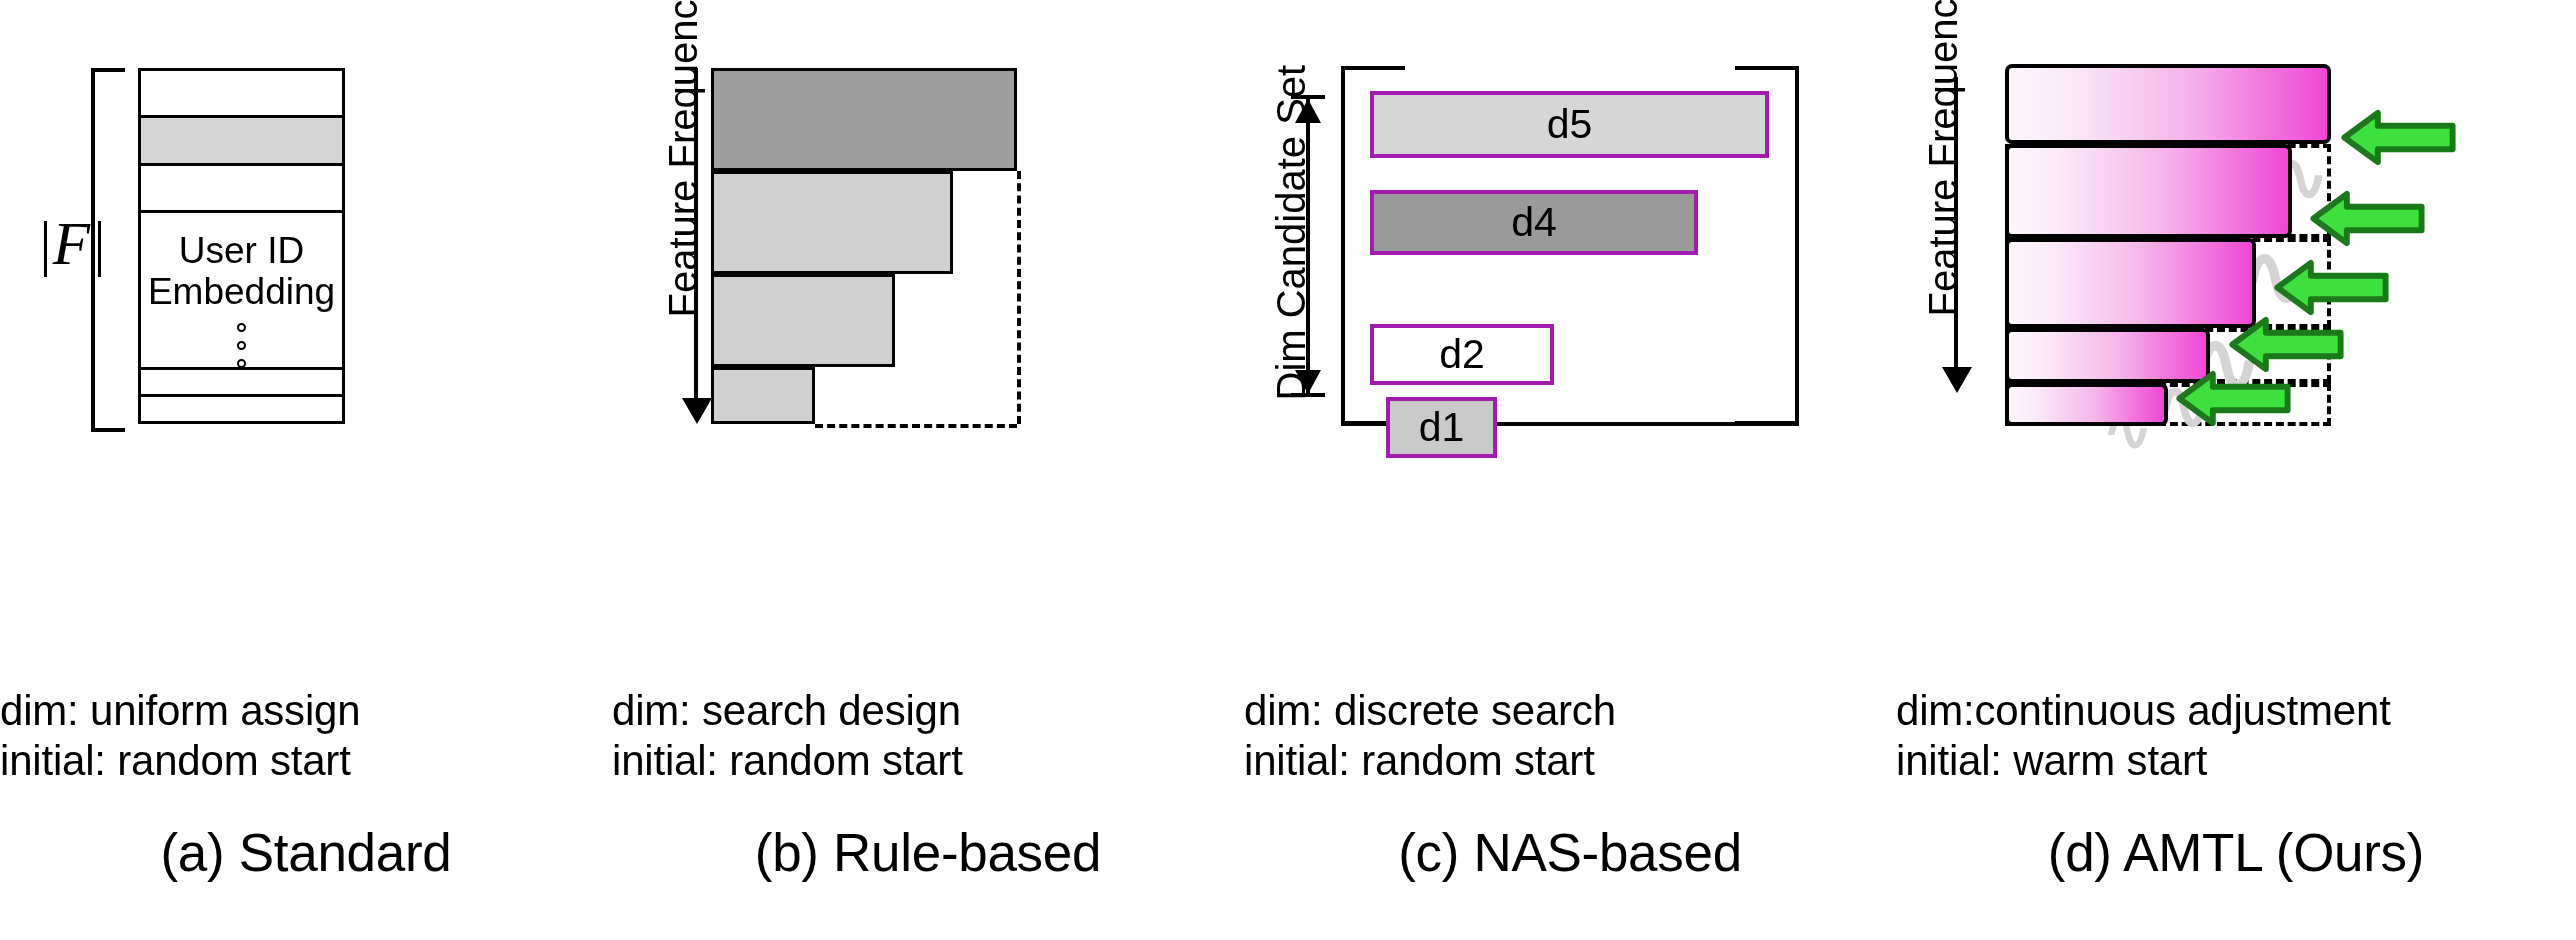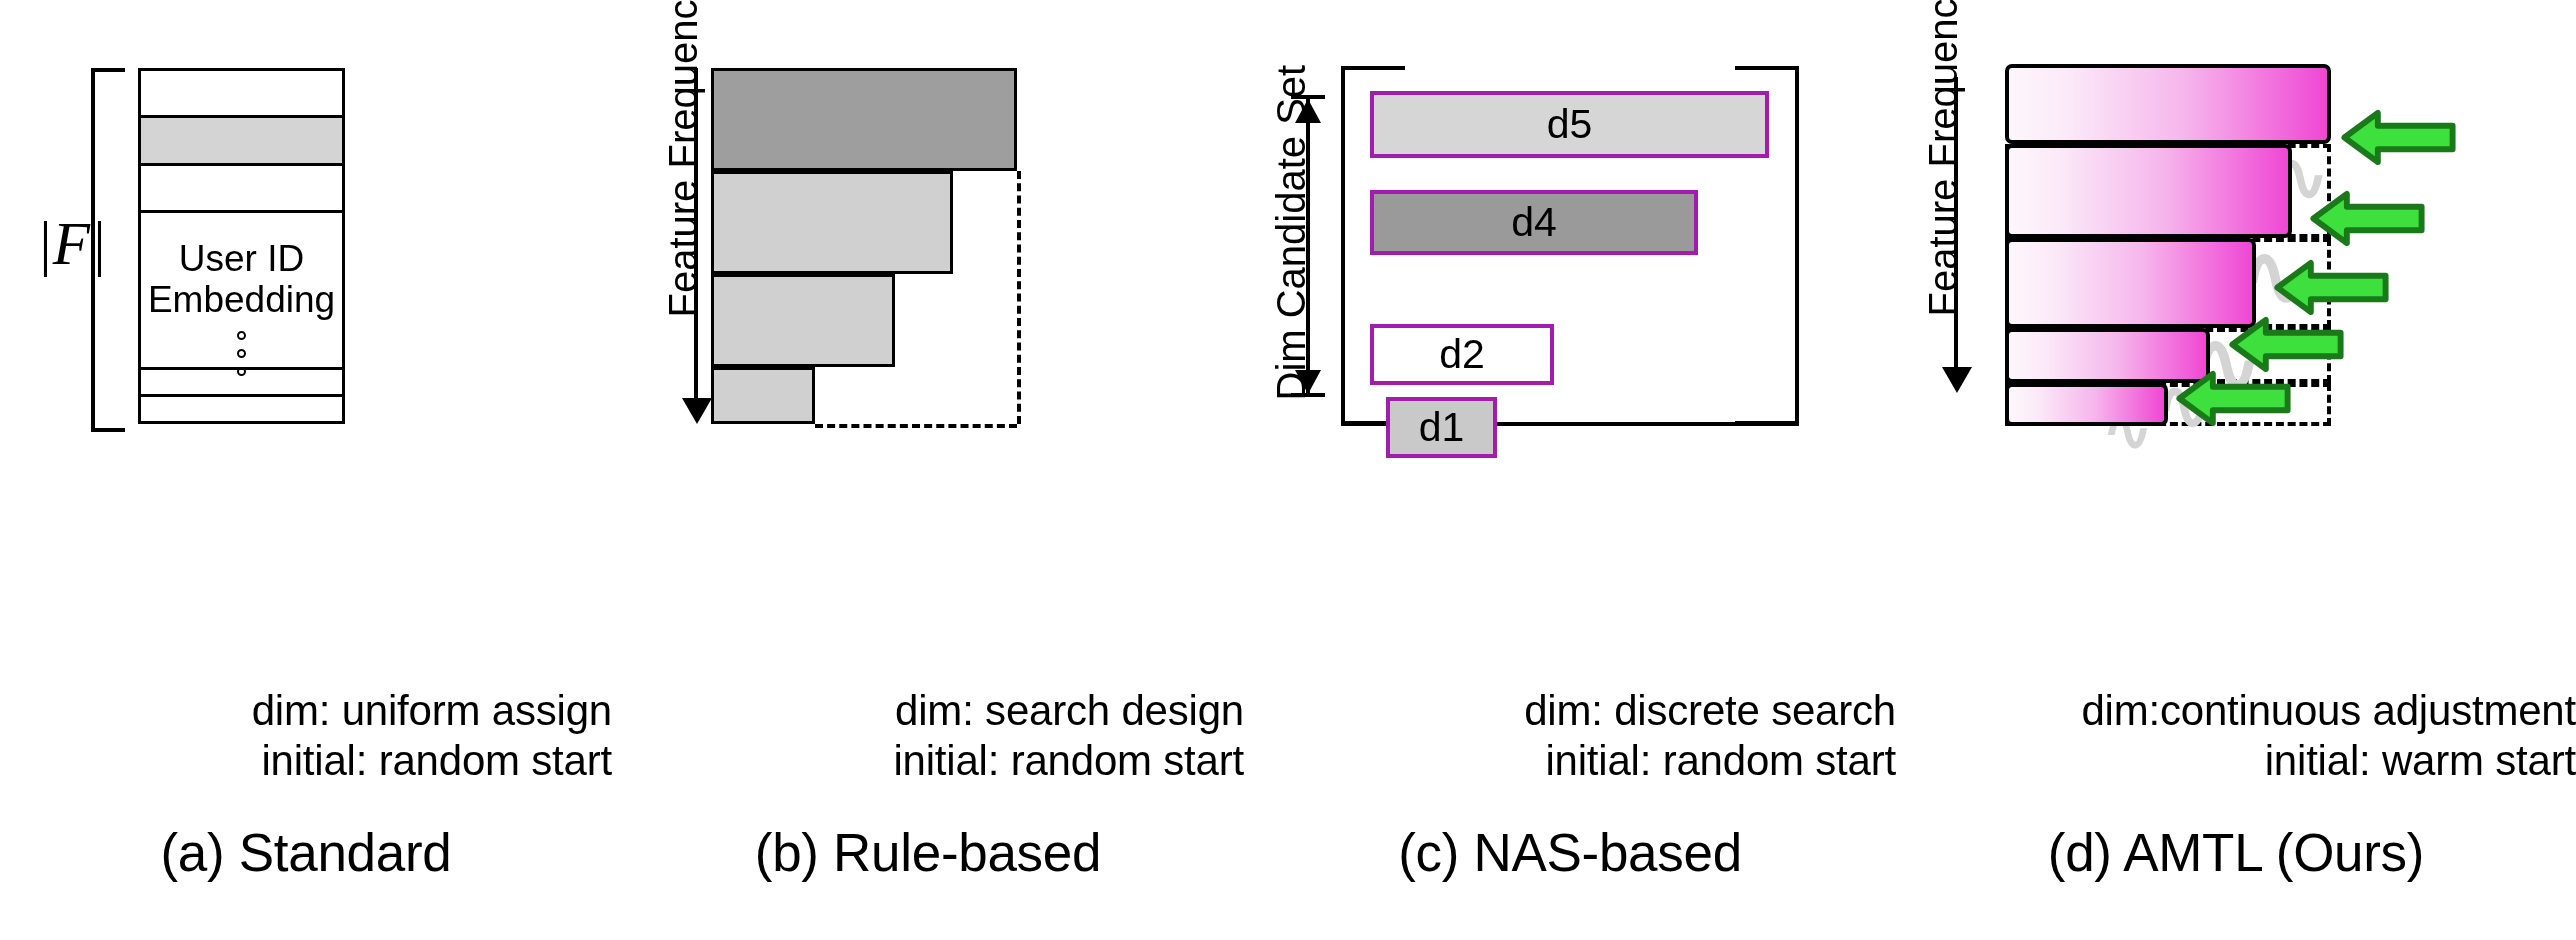--- a/index.html
+++ b/index.html
@@ -37,21 +37,21 @@
     height: 395px;
     margin-top: 30px;
   }
 
   
   .caption-block {
     position: absolute;
     left: 0;
     right: 0;
     top: 686px;
-    text-align: right;
+    text-align: left;
   }
   .caption-line {
     font-size: 42px;
     line-height: 1.18;
     white-space: nowrap;
     letter-spacing: -0.2px;
   }
   .panel-title {
     position: absolute;
     left: 0;
@@ -103,21 +103,21 @@
     background: #fff;
   }
   .emb-row.last { border-bottom: none; }
   .emb-row.shaded { background: #d4d4d4; }
   .emb-row.big {
     position: relative;
     display: flex;
     flex-direction: column;
     align-items: center;
     justify-content: flex-start;
-    padding-top: 25px;
+    padding-top: 17px;
   }
   .emb-text {
     font-size: 37px;
     line-height: 1.12;
     text-align: center;
     white-space: nowrap;
   }
   .vdots {
     margin-top: 10px;
     display: flex;

